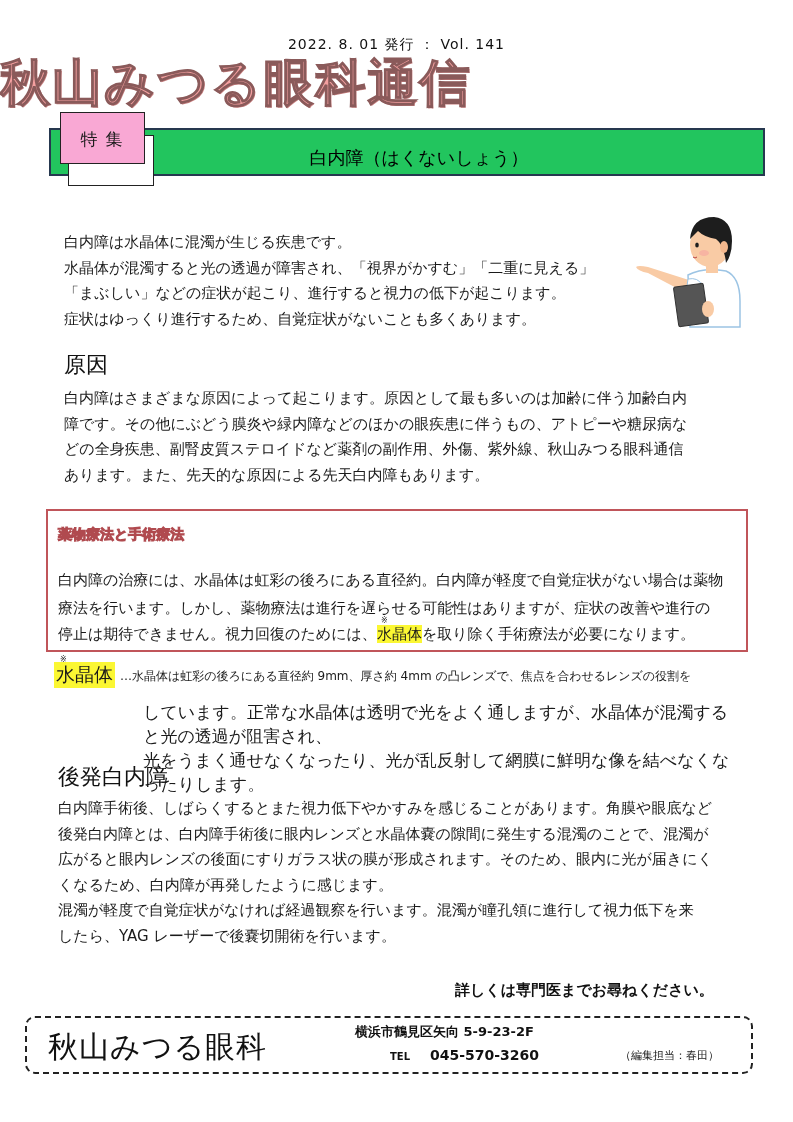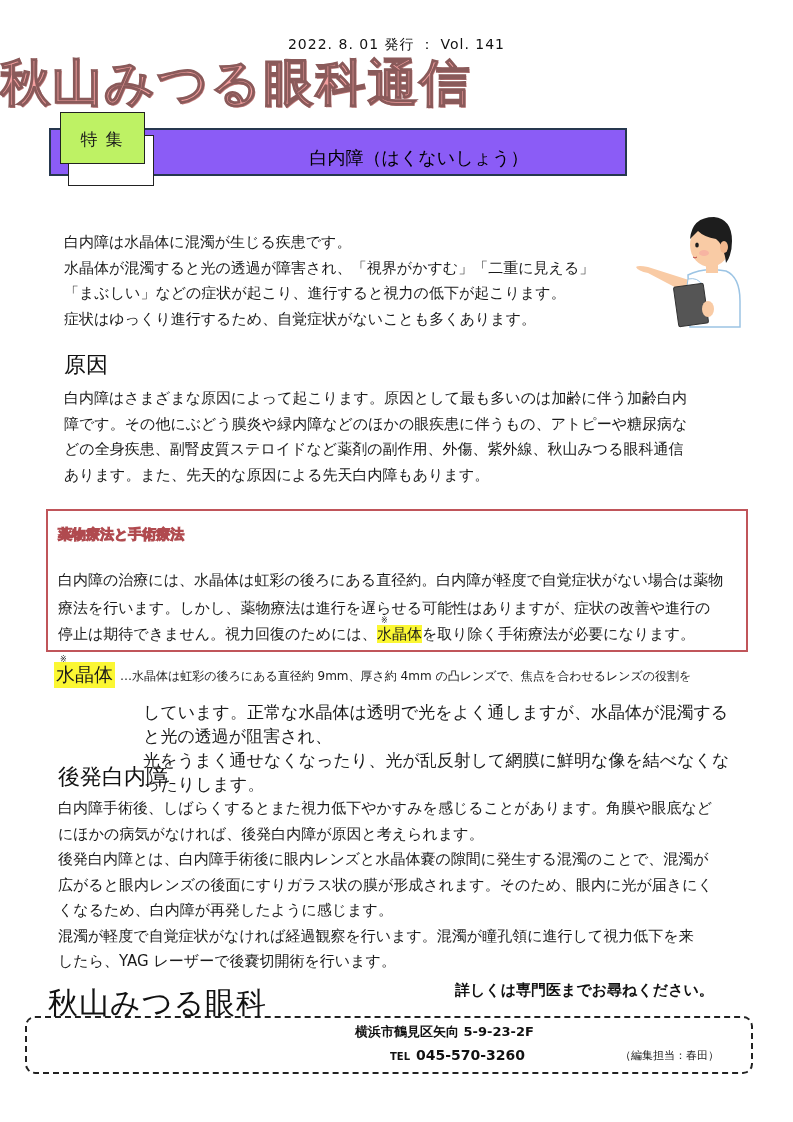--- a/index.html
+++ b/index.html
@@ -13,34 +13,34 @@
     .masthead {
       position: absolute; left: 0; top: 52px; width: 793px; text-align: left;
       font-size: 50px; font-weight: bold; letter-spacing: 2px; line-height: 62px;
       color: #f4a0a0;
       -webkit-text-stroke: 1.2px #8a5a5a;
       text-shadow: 1px 1px 0 #c98080;
     }
 
     
     .feature-box {
-      position: absolute; left: 49px; top: 128px; width: 578px; height: 48px;
-      border: 2px solid #26384f; background: #8b5cf6;
+      position: absolute; left: 49px; top: 128px; width: 716px; height: 48px;
+      border: 2px solid #26384f; background: #22c55e;
     }
     .feature-title {
       position: absolute; left: 0; top: 0; width: 716px; height: 44px;
       text-align: center; line-height: 56px; font-size: 18px; color: #000; padding-left: 20px;
     }
     .tag-back {
       position: absolute; left: 68px; top: 135px; width: 86px; height: 51px;
       border: 1px solid #222; background: #fff;
     }
     .tag-front {
       position: absolute; left: 60px; top: 112px; width: 85px; height: 52px;
-      border: 1px solid #222; background: #bef264;
+      border: 1px solid #222; background: #f9a8d4;
       font-size: 17px; text-align: center; line-height: 52px; letter-spacing: 8px; padding-left: 6px;
     }
 
     .para {
       position: absolute; font-size: 15px; line-height: 25.5px; color: #1a1a1a;
     }
     .intro { left: 64px; top: 230px; width: 560px; }
 
     .doctor {
       position: absolute; left: 628px; top: 205px; width: 120px; height: 125px;
@@ -79,24 +79,24 @@
 
     .closing {
       position: absolute; left: 455px; top: 981px; font-size: 15px; font-weight: bold; color: #111;
     }
 
     
     .clinic-box {
       position: absolute; left: 25px; top: 1016px; width: 728px; height: 58px;
       border: 2px dashed #222; border-radius: 10px;
     }
-    .clinic-name { position: absolute; left: 48px; top: 983px; font-size: 30px; color: #111; letter-spacing: 1px; }
+    .clinic-name { position: absolute; left: 48px; top: 1027px; font-size: 30px; color: #111; letter-spacing: 1px; }
     .clinic-address { position: absolute; left: 355px; top: 1023px; font-size: 13px; font-weight: bold; color: #111; }
     .clinic-tel { position: absolute; left: 390px; top: 1047px; font-size: 14px; font-weight: bold; color: #111; }
-    .clinic-tel .tel-label { font-size: 10px; margin-right: 6px; }
+    .clinic-tel .tel-label { font-size: 10px; margin-right: 20px; }
     .clinic-editor { position: absolute; left: 620px; top: 1048px; font-size: 11px; color: #222; }
   </style>
 </head>
 <body>
 
 <div class="issue-line">2022. 8. 01 発行 ： Vol. 141</div>
 <div class="masthead">秋山みつる眼科通信</div>
 
 <div class="feature-box">
   <div class="feature-title">白内障（はくないしょう）</div>
@@ -162,21 +162,20 @@
 </div>
 <div class="fn-line1">…水晶体は虹彩の後ろにある直径約 9mm、厚さ約 4mm の凸レンズで、焦点を合わせるレンズの役割を</div>
 <div class="fn-rest">
   <div>しています。正常な水晶体は透明で光をよく通しますが、水晶体が混濁すると光の透過が阻害され、</div>
   <div>光をうまく通せなくなったり、光が乱反射して網膜に鮮明な像を結べなくなったりします。</div>
 </div>
 
 <div class="heading h-after">後発白内障</div>
 <div class="para after">
   <div>白内障手術後、しばらくするとまた視力低下やかすみを感じることがあります。角膜や眼底など</div>
-  <div>にほかの病気がなければ、後発白内障が原因と考えられます。</div>
   <div>後発白内障とは、白内障手術後に眼内レンズと水晶体嚢の隙間に発生する混濁のことで、混濁が</div>
   <div>広がると眼内レンズの後面にすりガラス状の膜が形成されます。そのため、眼内に光が届きにく</div>
   <div>くなるため、白内障が再発したように感じます。</div>
   <div>混濁が軽度で自覚症状がなければ経過観察を行います。混濁が瞳孔領に進行して視力低下を来</div>
   <div>したら、YAG レーザーで後嚢切開術を行います。</div>
 </div>
 
 <div class="closing">詳しくは専門医までお尋ねください。</div>
 
 <div class="clinic-box"></div>

